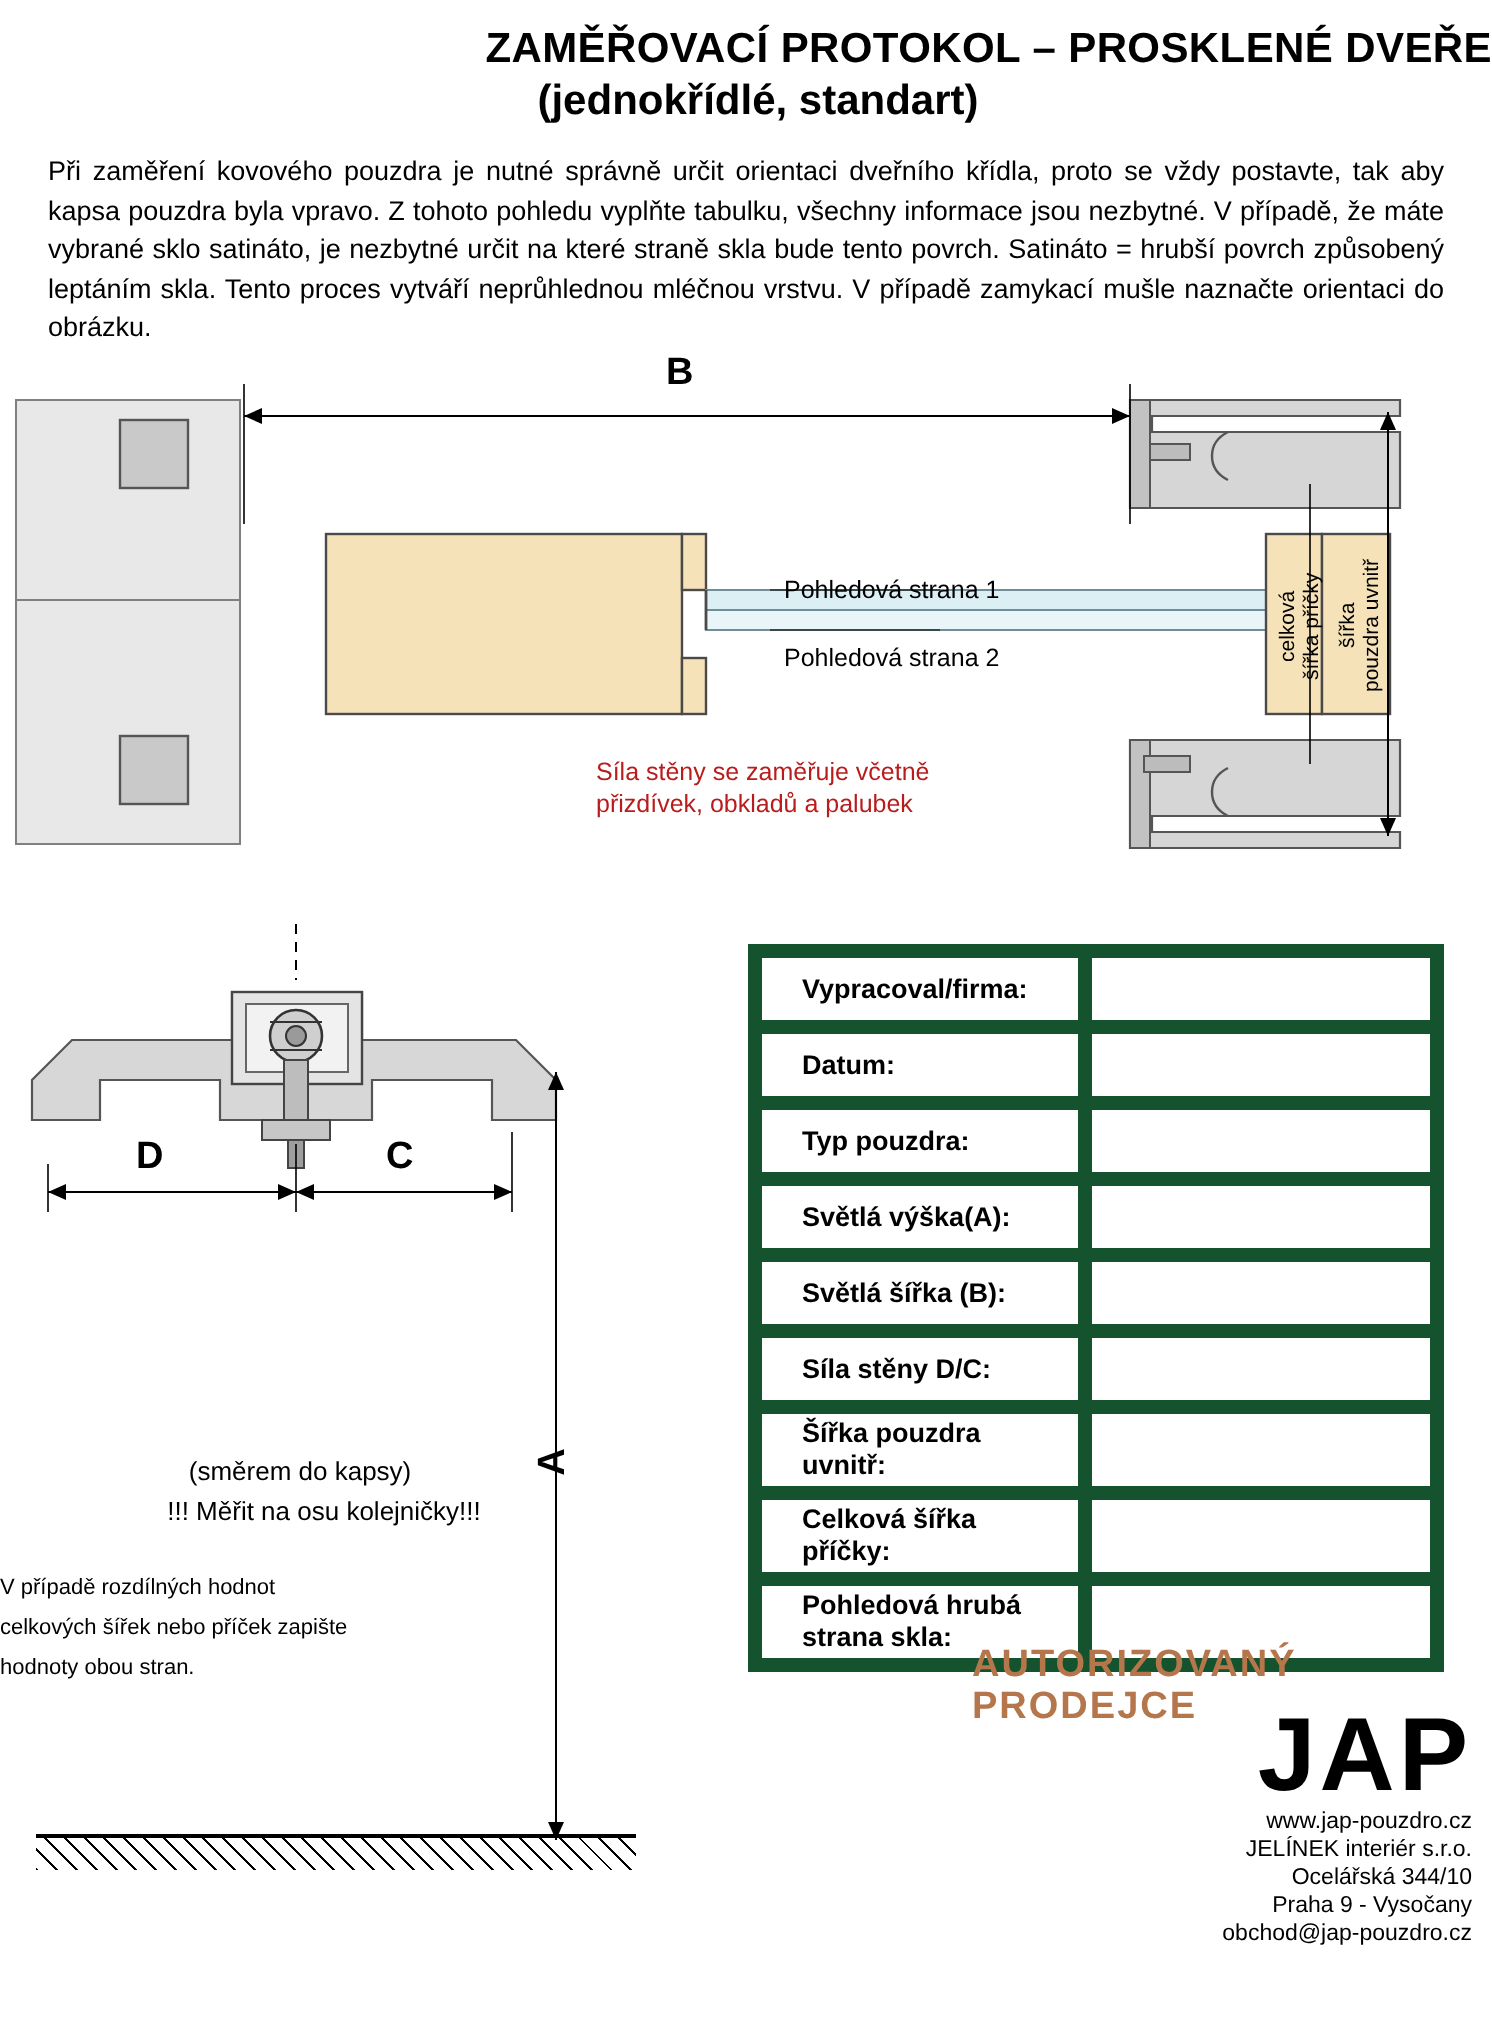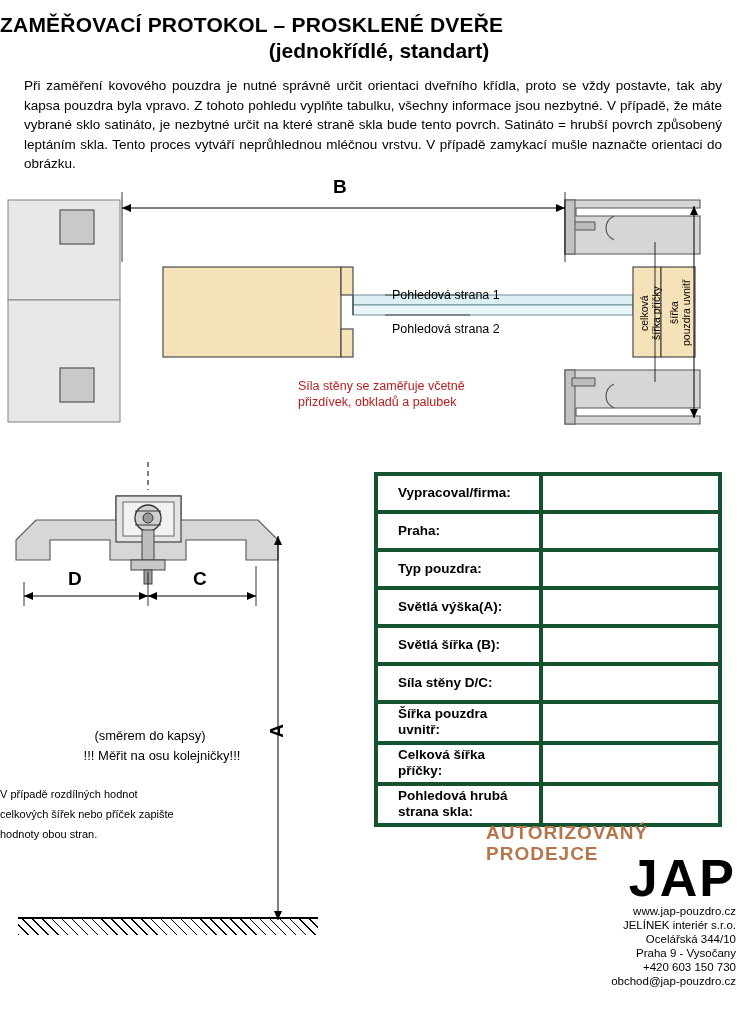--- a/index.html
+++ b/index.html
@@ -9,21 +9,21 @@
     height: 1020px;
     background: #ffffff;
     font-family: "Liberation Sans", sans-serif;
     color: #000000;
     position: relative;
     overflow: hidden;
   }
 
   
   #doc-title {
-    text-align: left;
+    text-align: right;
     font-weight: bold;
     font-size: 21px;
     line-height: 26px;
     margin: 12px 0 0 0;
     letter-spacing: 0.2px;
   }
   #doc-subtitle {
     text-align: center;
     font-weight: bold;
     font-size: 21px;
@@ -68,21 +68,21 @@
 
   
   #spec-table {
     position: absolute;
     left: 374px;
     top: 10px;
     width: 348px;
     border-collapse: collapse;
   }
   #spec-table td {
-    border: 4px solid #14532d;
+    border: 7px solid #14532d;
     height: 38px;
     font-size: 13.5px;
     font-weight: bold;
     padding: 2px 20px;
     vertical-align: middle;
   }
   #spec-table td.label { width: 165px; }
   #spec-table td.value { width: 183px; background: #fff; }
   #spec-table tr.tall td { height: 41px; line-height: 16px; }
 
@@ -262,21 +262,21 @@
 
   <div id="ground-hatch"></div>
 
   <table id="spec-table">
     <tbody>
       <tr>
         <td class="label">Vypracoval/firma:</td>
         <td class="value"></td>
       </tr>
       <tr>
-        <td class="label">Praha:</td>
+        <td class="label">Datum:</td>
         <td class="value"></td>
       </tr>
       <tr>
         <td class="label">Typ pouzdra:</td>
         <td class="value"></td>
       </tr>
       <tr>
         <td class="label">Světlá výška(A):</td>
         <td class="value"></td>
       </tr>
@@ -304,16 +304,15 @@
   </table>
 
   <div id="footer">
     <div id="auth-line1">AUTORIZOVANÝ</div>
     <div id="auth-line2">PRODEJCE</div>
     <div id="jap-logo">JAP</div>
     <div class="footer-line">www.jap-pouzdro.cz</div>
     <div class="footer-line">JELÍNEK interiér s.r.o.</div>
     <div class="footer-line">Ocelářská 344/10</div>
     <div class="footer-line">Praha 9 - Vysočany</div>
-    <div class="footer-line">+420 603 150 730</div>
     <div class="footer-line">obchod@jap-pouzdro.cz</div>
   </div>
 </div>
 
 </body></html>

